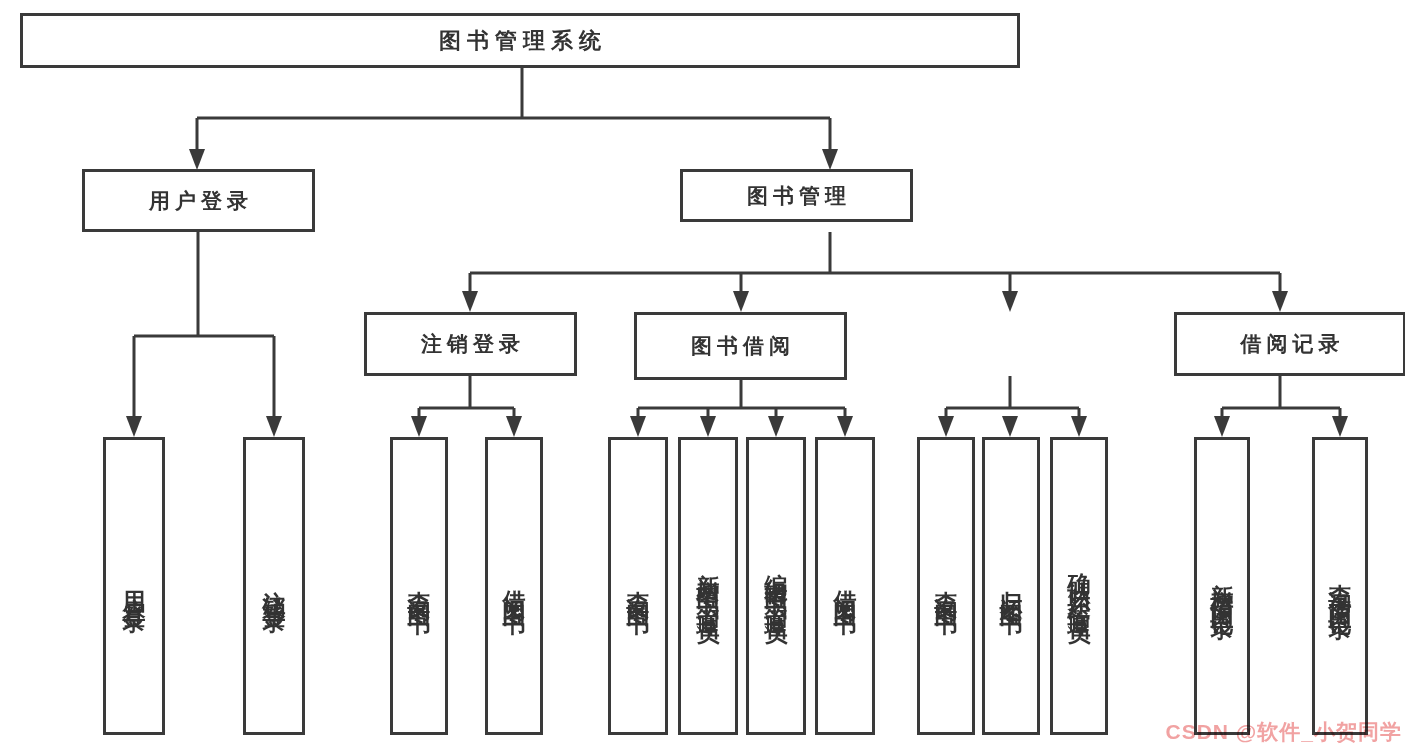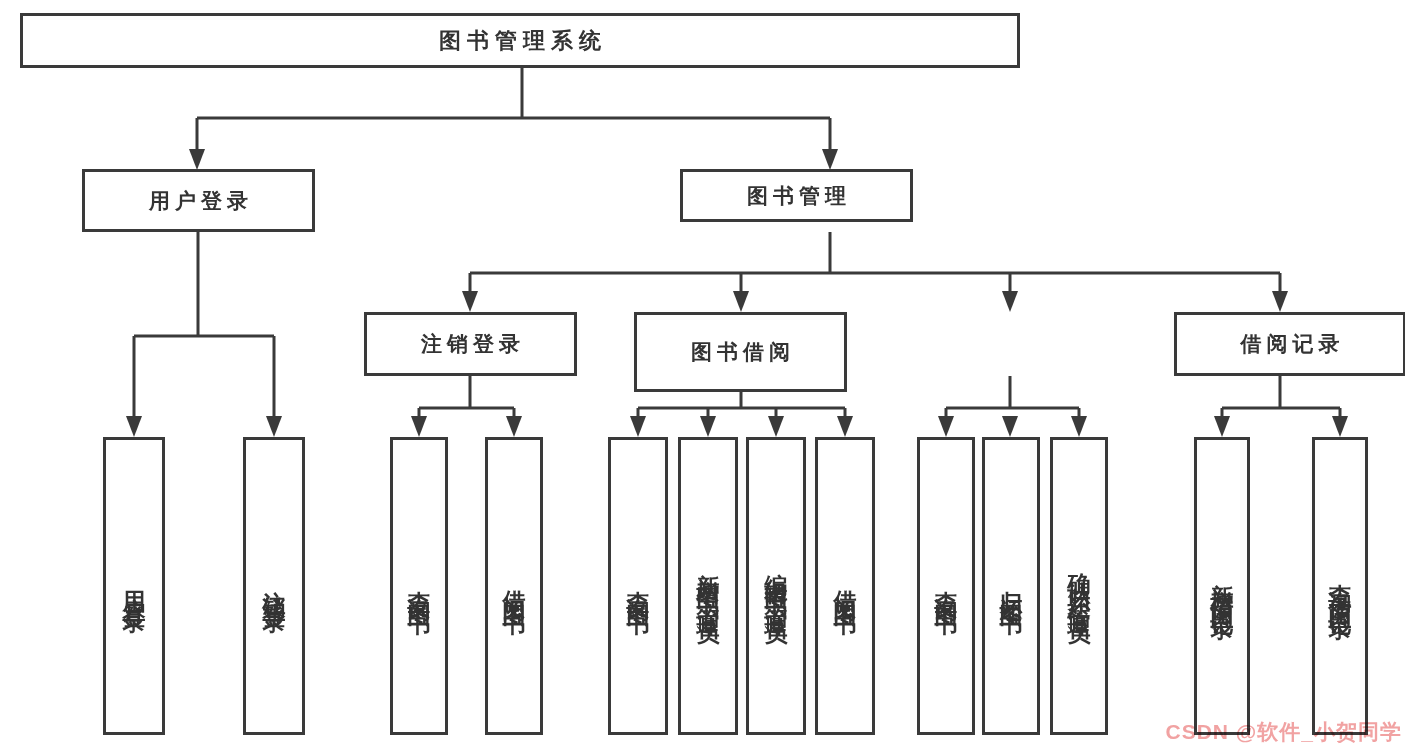--- a/index.html
+++ b/index.html
@@ -76,21 +76,21 @@
   <div class="box" style="left:82px;top:169px;width:233px;height:63px">
     <span class="hlabel">用户登录</span>
   </div>
   <div class="box" style="left:680px;top:169px;width:233px;height:53px">
     <span class="hlabel">图书管理</span>
   </div>
 
   <div class="box" style="left:364px;top:312px;width:213px;height:64px">
     <span class="hlabel">注销登录</span>
   </div>
-  <div class="box" style="left:634px;top:312px;width:213px;height:80px">
+  <div class="box" style="left:634px;top:312px;width:213px;height:68px">
     <span class="hlabel">图书借阅</span>
   </div>
   <div class="box" style="left:1174px;top:312px;width:232px;height:64px">
     <span class="hlabel">借阅记录</span>
   </div>
 
   <div class="box" style="left:103px;top:437px;width:62px;height:298px">
     <span class="vlabel">用户登录</span>
   </div>
   <div class="box" style="left:243px;top:437px;width:62px;height:298px">

